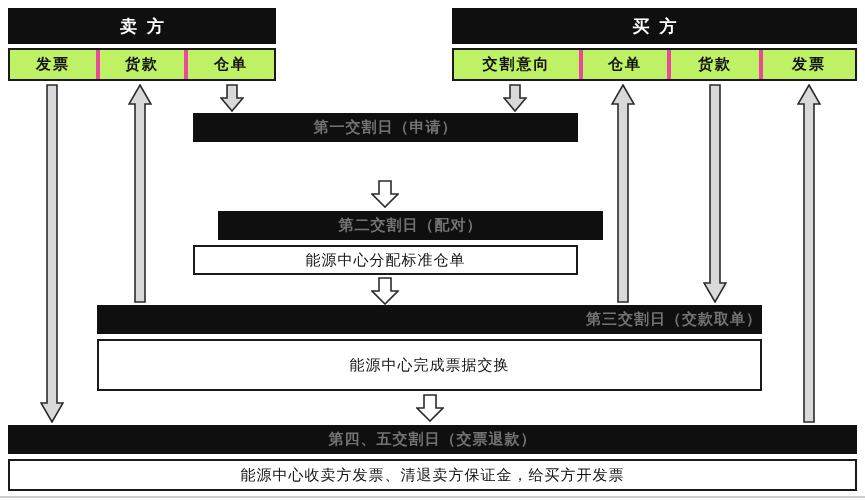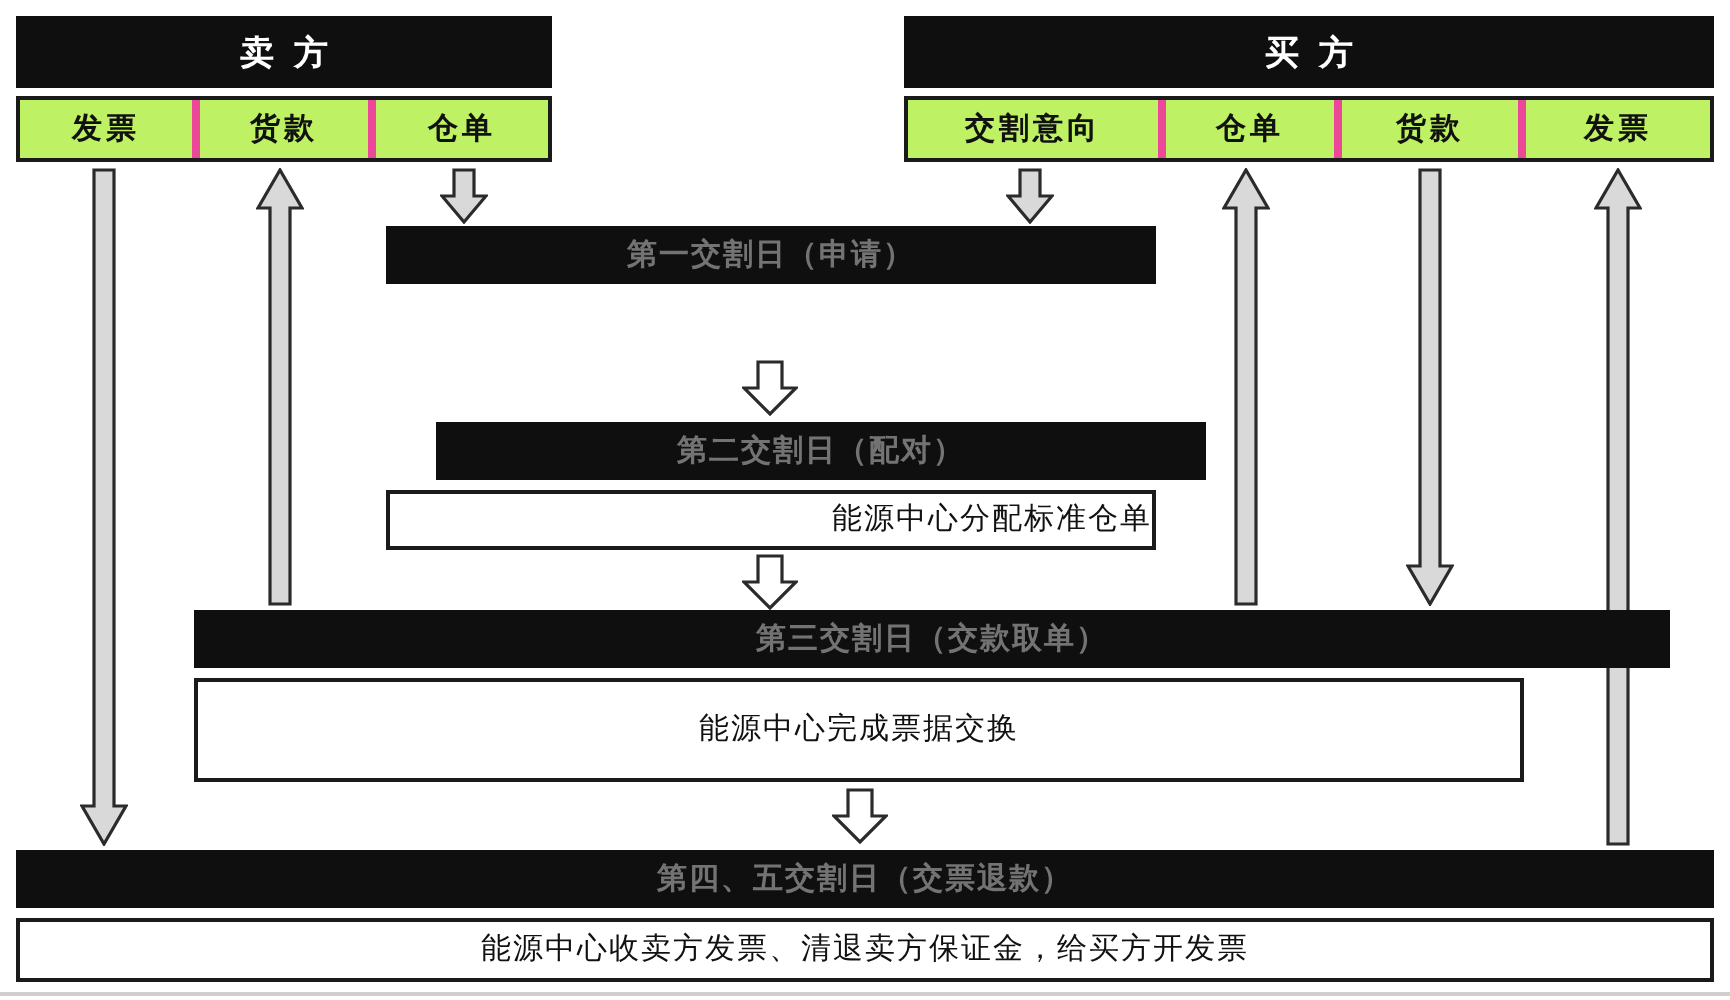--- a/index.html
+++ b/index.html
@@ -97,29 +97,29 @@
     <span>第一交割日（申请）</span>
   </div>
 
   <svg class="abs arrow" style="left:371px; top:180px;" width="28" height="28" viewBox="0 0 28 28">
     <polygon class="whitefill" points="8,1 20,1 20,14 27,14 14,27 1,14 8,14"></polygon>
   </svg>
 
   <div class="abs stephdr" style="left:193px; top:211px; width:385px; height:29px;margin-left:25px;">
     <span>第二交割日（配对）</span>
   </div>
-  <div class="abs stepbody" style="left:193px; top:245px; width:385px; height:30px;align-items:flex-end;">
+  <div class="abs stepbody" style="left:193px; top:245px; width:385px; height:30px;">
     <div>能源中心分配标准仓单</div>
   </div>
 
   <svg class="abs arrow" style="left:371px; top:277px;" width="28" height="28" viewBox="0 0 28 28">
     <polygon class="whitefill" points="8,1 20,1 20,14 27,14 14,27 1,14 8,14"></polygon>
   </svg>
 
-  <div class="abs stephdr" style="left:97px; top:305px; width:738px; height:29px;">
+  <div class="abs stephdr" style="left:97px; top:305px; width:665px; height:29px;justify-content:flex-end;">
     <span>第三交割日（交款取单）</span>
   </div>
   <div class="abs stepbody" style="left:97px; top:339px; width:665px; height:52px;justify-content:center;">
     <div>能源中心完成票据交换</div>
   </div>
 
   <svg class="abs arrow" style="left:416px; top:394px;" width="28" height="28" viewBox="0 0 28 28">
     <polygon class="whitefill" points="8,1 20,1 20,14 27,14 14,27 1,14 8,14"></polygon>
   </svg>
 

